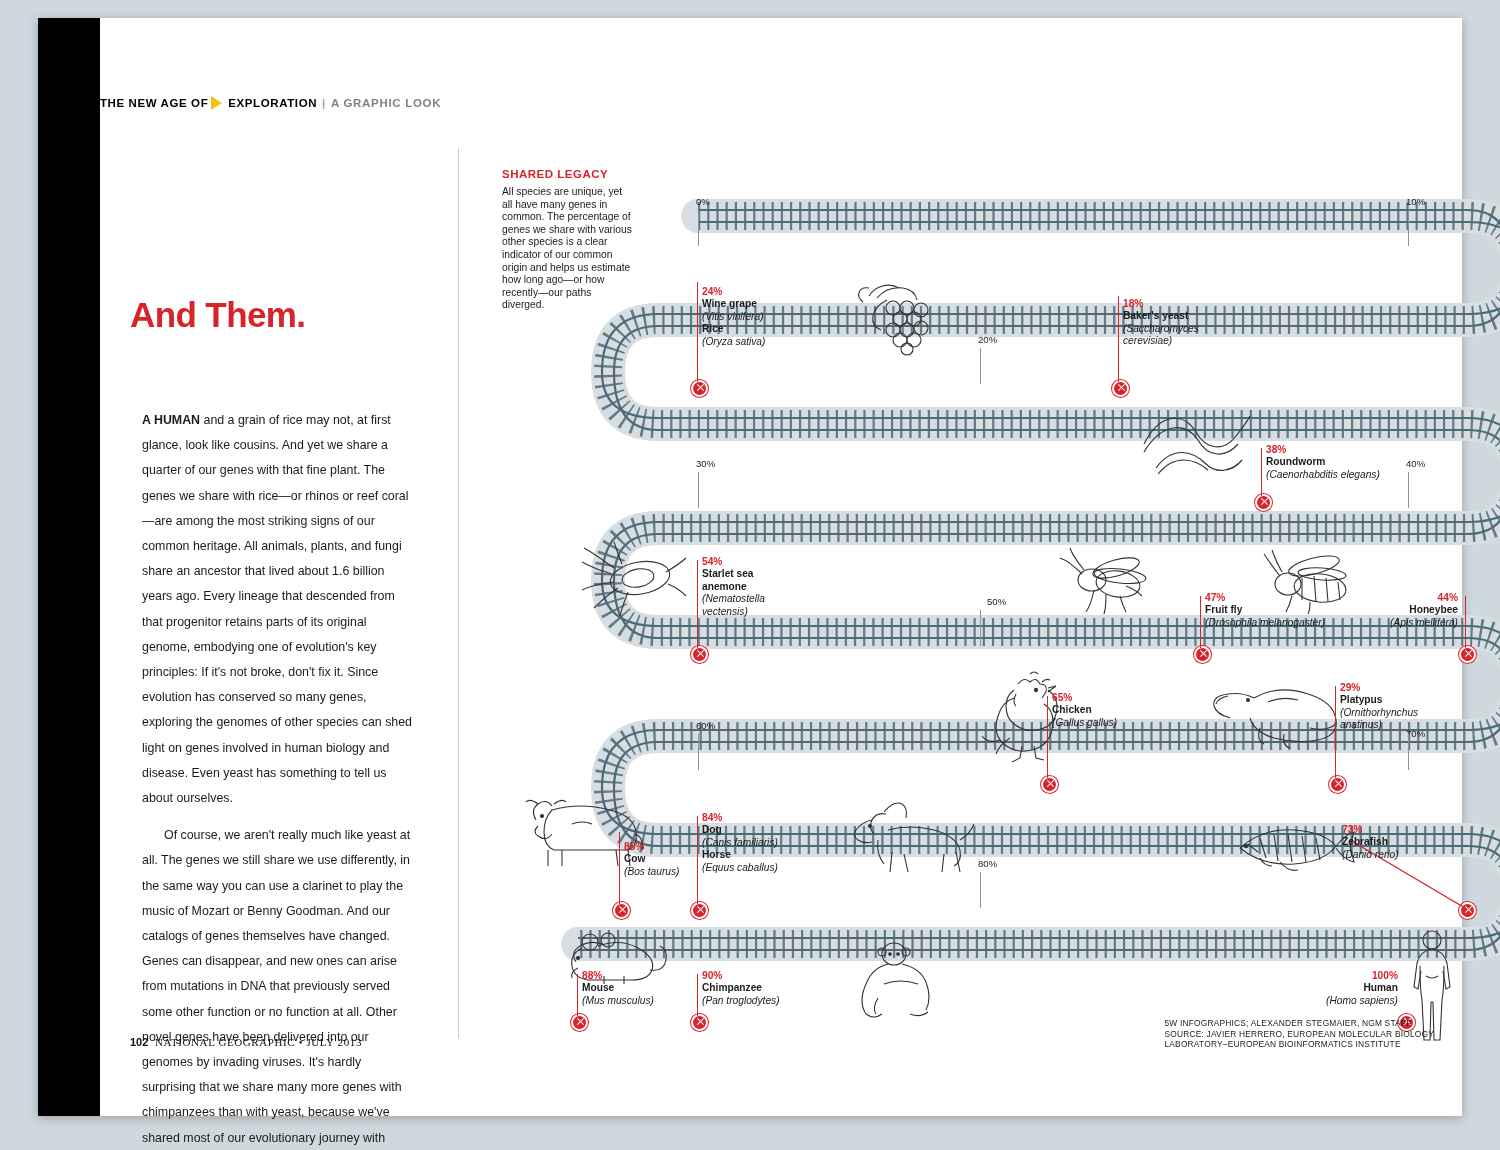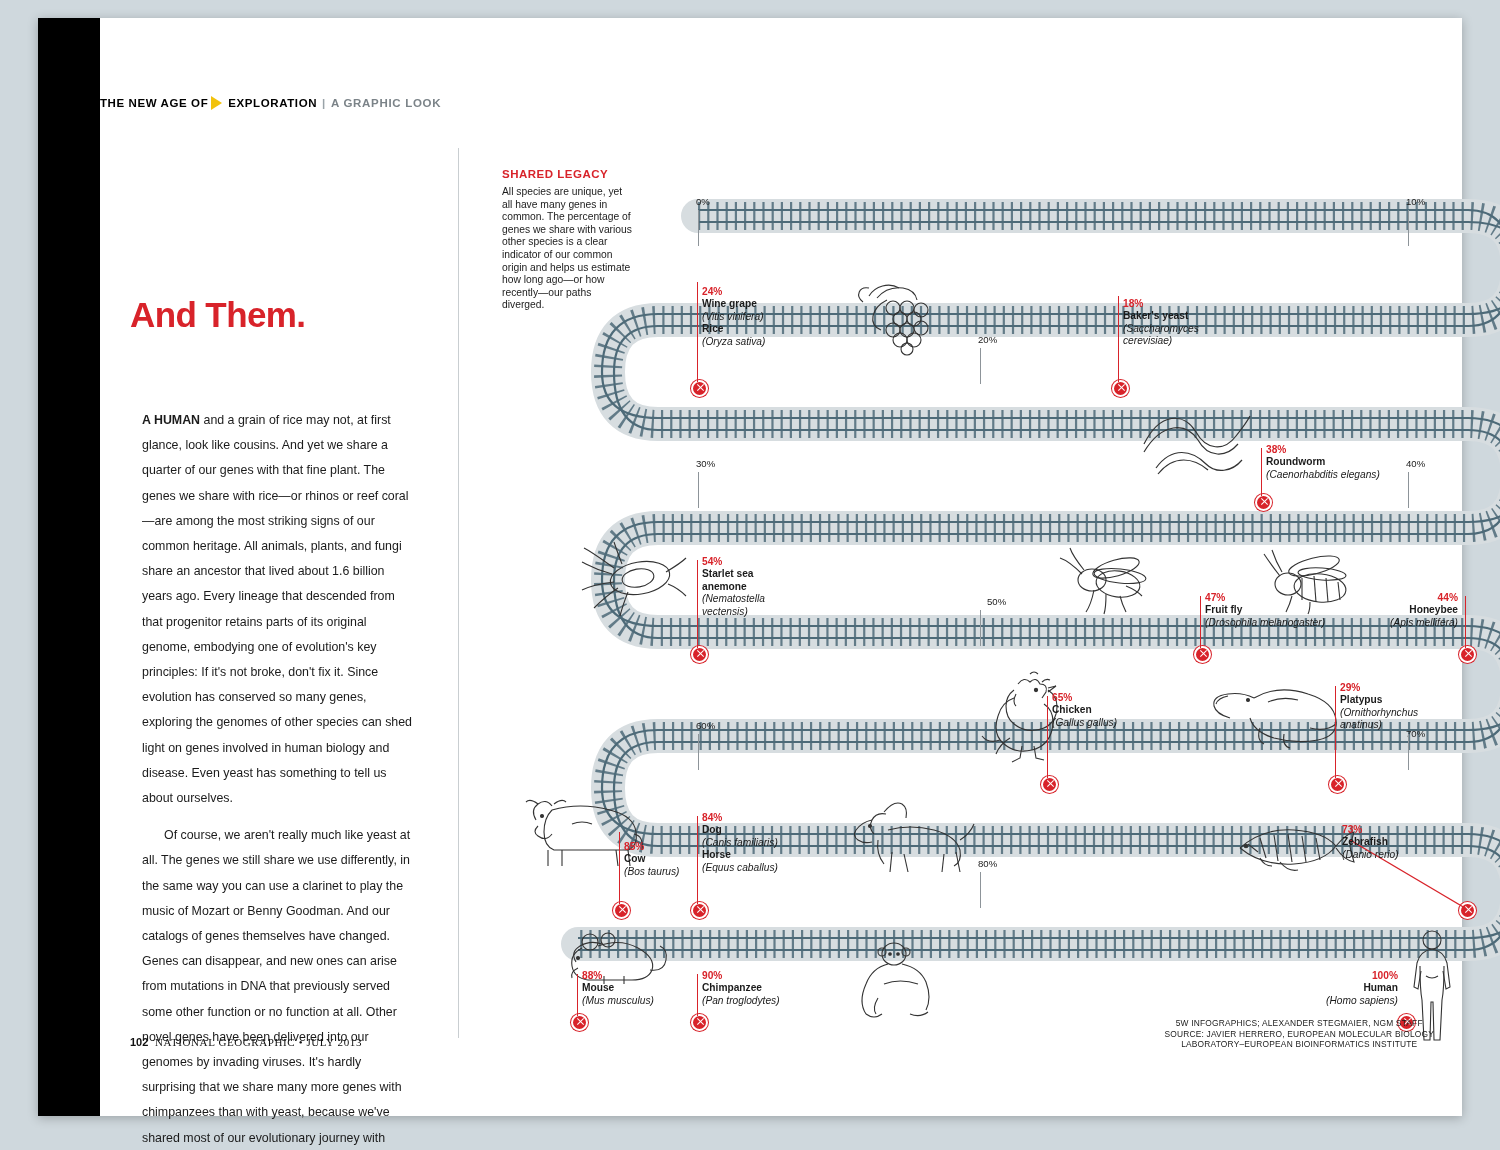--- a/index.html
+++ b/index.html
@@ -32,21 +32,21 @@
   .tickline{position:absolute;width:1px;background:#8d9499;}
   .marker{position:absolute;width:13px;height:13px;border-radius:50%;background:#d8232a;border:2px solid #fff;box-shadow:0 0 0 1px #d8232a;}
   .marker:after{content:"";position:absolute;left:50%;top:1px;width:1px;height:9px;background:#fff;transform:rotate(45deg);}
   .marker:before{content:"";position:absolute;left:50%;top:1px;width:1px;height:9px;background:#fff;transform:rotate(-45deg);}
   .leader{position:absolute;background:#d8232a;}
   .lbl{position:absolute;font-size:10.2px;line-height:12.4px;color:#1b1b1b;white-space:nowrap;}
   .lbl .pct{color:#d8232a;font-weight:bold;}
   .lbl .nm{font-weight:bold;}
   .lbl .sci{font-style:italic;}
   .lbl.r{text-align:right;}
-  .credit{position:absolute;right:28px;top:1000px;text-align:center;font-size:8.4px;line-height:10.5px;color:#1b1b1b;letter-spacing:.2px;}
+  .credit{position:absolute;right:28px;top:1000px;text-align:left;font-size:8.4px;line-height:10.5px;color:#1b1b1b;letter-spacing:.2px;}
   svg{display:block;overflow:visible;}
 </style>
 </head>
 <body>
 
 <div class="page">
   <div class="blackbar"></div>
 
   <div class="kicker">
     <span class="k1">THE NEW AGE OF</span><span class="arrow"></span><span class="k2">EXPLORATION</span><span class="bar">|</span><span class="k3">A GRAPHIC LOOK</span>

